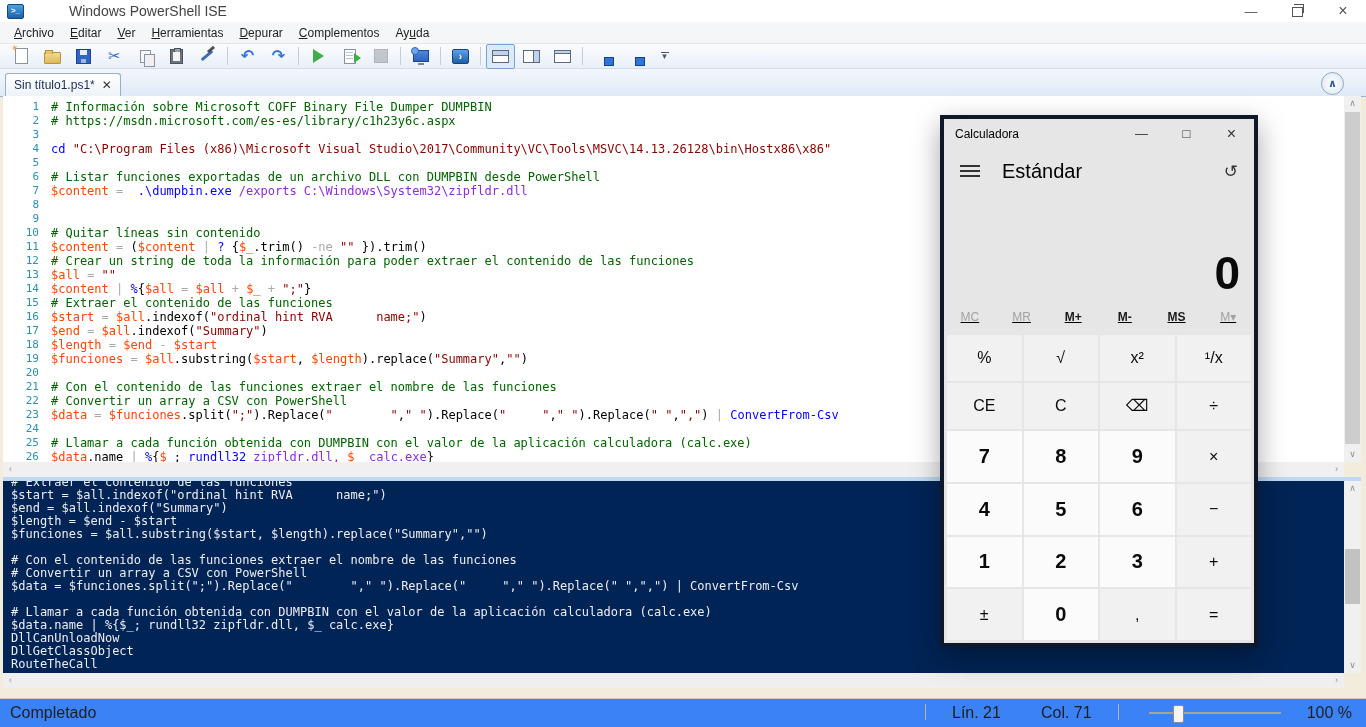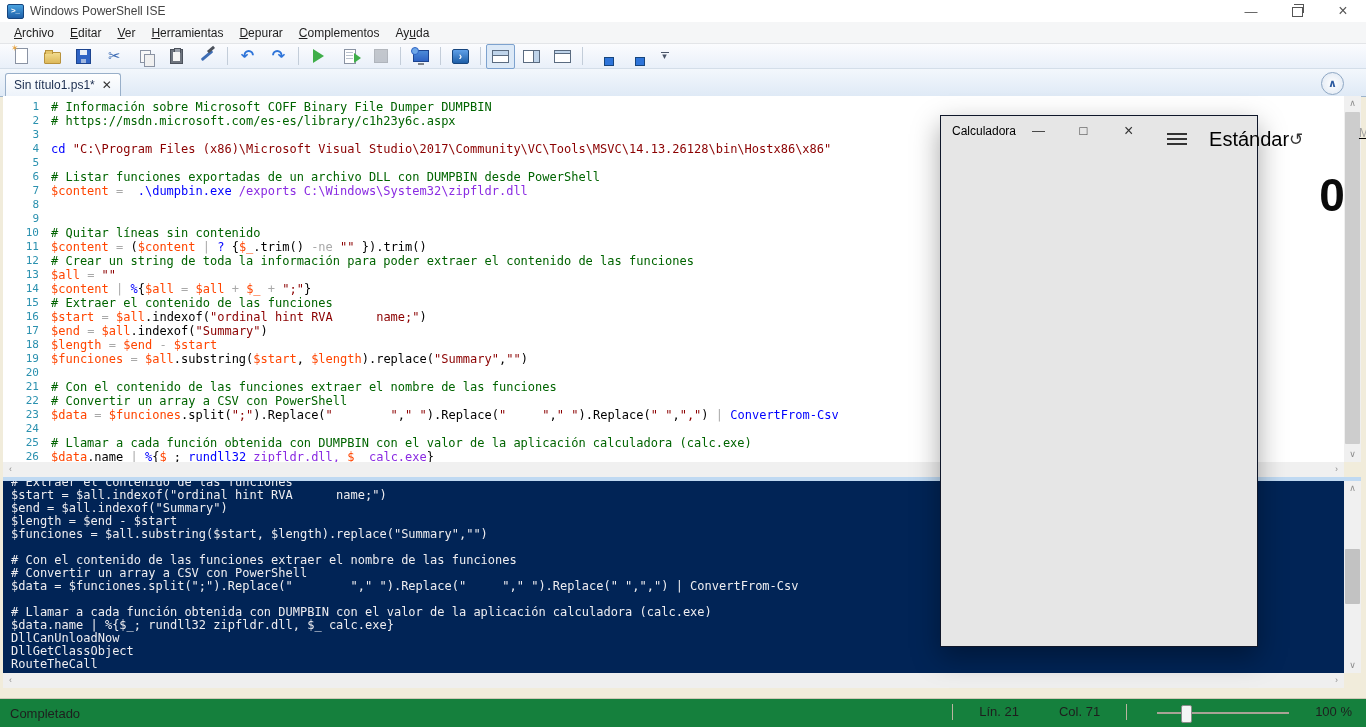--- a/index.html
+++ b/index.html
@@ -2,21 +2,21 @@
 <html><head>
 <meta charset="utf-8">
 <style>
   html,body{margin:0;padding:0;}
   body{width:1366px;height:727px;overflow:hidden;font-family:"Liberation Sans","DejaVu Sans",sans-serif;-webkit-font-smoothing:antialiased;}
   .app{position:relative;width:1366px;height:727px;background:#F1ECDB;overflow:hidden;}
 
   
   .titlebar{position:absolute;left:0;top:0;width:100%;height:22px;background:#FFFFFF;display:flex;align-items:center;}
   .appicon{width:15px;height:13px;margin:0 6px 0 7px;background:linear-gradient(#4AA3E0,#1E5FA8);border:1px solid #16457E;border-radius:2px;color:#fff;font-size:8px;font-weight:bold;display:flex;align-items:center;justify-content:center;line-height:1;}
-  .apptitle{font-size:12px;color:#444;}
+  .apptitle{font-size:14px;color:#444;margin-left:39px;}
   .caption{margin-left:auto;display:flex;height:100%;}
   .capbtn{width:46px;height:100%;display:flex;align-items:center;justify-content:center;color:#555;font-size:13px;}
   .restore-glyph{position:relative;width:9px;height:8px;border:1px solid #555;background:#fff;margin-top:2px;}
   .restore-glyph::before{content:"";position:absolute;left:1px;top:-4px;width:9px;height:8px;border:1px solid #555;border-bottom:none;border-left:none;}
 
   
   .menubar{position:absolute;left:0;top:22px;width:100%;height:22px;background:#F5F6F7;display:flex;align-items:center;padding-left:6px;box-sizing:border-box;border-bottom:1px solid #E3E5E8;}
   .menu-item{font-size:12px;color:#1E1E1E;padding:3px 8px;cursor:default;}
   .menu-item u{text-decoration:underline;}
 
@@ -95,31 +95,31 @@
   .splitter{position:absolute;left:3px;top:477px;width:1358px;height:4px;background:#BFD9F2;}
 
   
   .console{position:absolute;left:3px;top:481px;width:1341px;height:192px;background:#012456;overflow:hidden;font-family:"DejaVu Sans Mono","Liberation Mono",monospace;font-size:12px;color:#EEEDF0;}
   .console-lines{position:absolute;left:8px;top:-5px;}
   .conline{height:13px;line-height:13px;white-space:pre;}
   .con-vscroll{right:5px;top:481px;height:192px;}
   .con-hscroll{left:3px;top:673px;width:1341px;background:#EFEFEF;}
 
   
-  .statusbar{position:absolute;left:0;top:698px;width:100%;height:29px;background:#15803d;border-top:1px solid #CFC9B8;display:flex;align-items:center;font-size:13px;color:#1E1E1E;box-sizing:border-box;}
+  .statusbar{position:absolute;left:0;top:698px;width:100%;height:29px;background:#3b82f6;border-top:1px solid #CFC9B8;display:flex;align-items:center;font-size:16px;color:#1E1E1E;box-sizing:border-box;}
   .status-left{margin-left:10px;}
   .status-right{margin-left:auto;display:flex;align-items:flex-start;margin-right:14px;gap:16px;}
   .sdiv{width:1px;height:16px;background:#BAB4A0;margin:0 10px;}
   .linecol{white-space:pre;}
   .zoom-slider{position:relative;width:132px;height:18px;margin:0 10px 0 4px;}
   .zoom-slider .track{position:absolute;left:0;right:0;top:8px;height:2px;background:#A8A396;}
   .zoom-slider .thumb{position:absolute;left:24px;top:1px;width:9px;height:16px;background:#F5F5F5;border:1px solid #8C8C8C;border-radius:2px;}
 
   
-  .calc{position:absolute;left:940px;top:115px;width:318px;height:532px;background:#E6E6E6;border:1px solid #0f172a;box-shadow:0 10px 26px rgba(0,0,0,.35);display:flex;flex-direction:row;box-sizing:border-box;}
+  .calc{position:absolute;left:940px;top:115px;width:318px;height:532px;background:#E6E6E6;border:4px solid #0f172a;box-shadow:0 10px 26px rgba(0,0,0,.35);display:flex;flex-direction:column;box-sizing:border-box;}
   .calc-titlebar{height:29px;display:flex;align-items:center;flex:none;}
   .calc-title{font-size:12px;color:#000;margin-left:11px;}
   .calc-caption{margin-left:auto;display:flex;height:100%;}
   .calc-capbtn{width:45px;height:100%;display:flex;align-items:center;justify-content:center;font-size:13px;color:#333;}
   .calc-nav{height:46px;display:flex;align-items:center;flex:none;}
   .hamburger{width:20px;height:13px;margin-left:16px;position:relative;}
   .hamburger::before{content:"";position:absolute;left:0;top:0;width:20px;height:2px;background:#333;box-shadow:0 5px 0 #333,0 10px 0 #333;}
   .calc-mode{font-size:20px;color:#000;margin-left:22px;}
   .history-icon{margin-left:auto;margin-right:16px;font-size:17px;color:#333;}
   .calc-display{height:106px;flex:none;display:flex;align-items:flex-end;justify-content:flex-end;}

